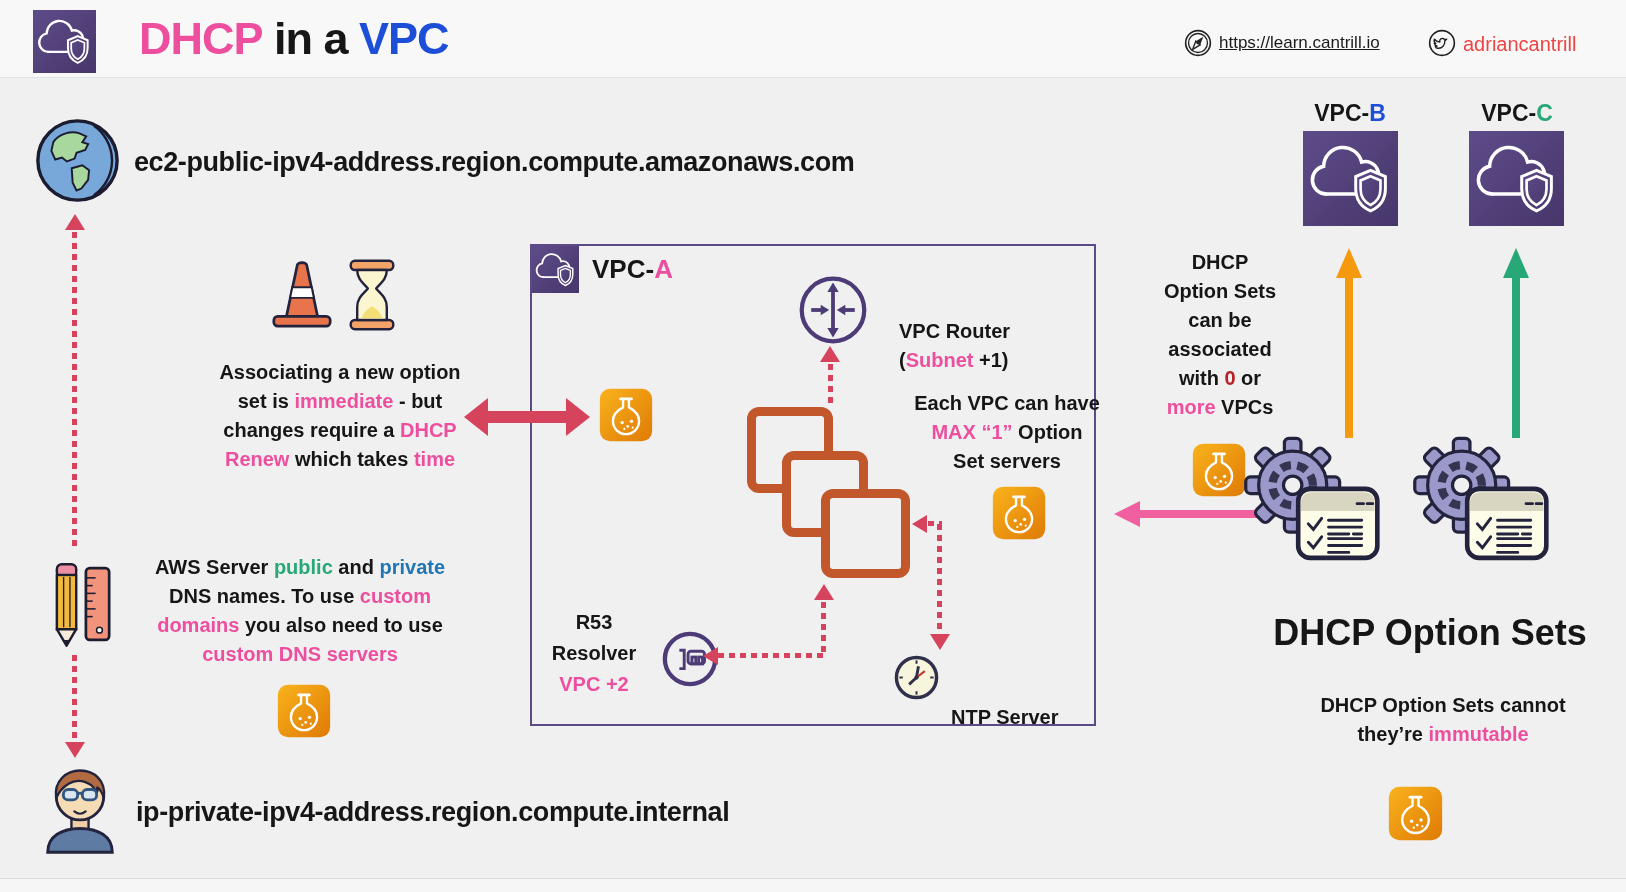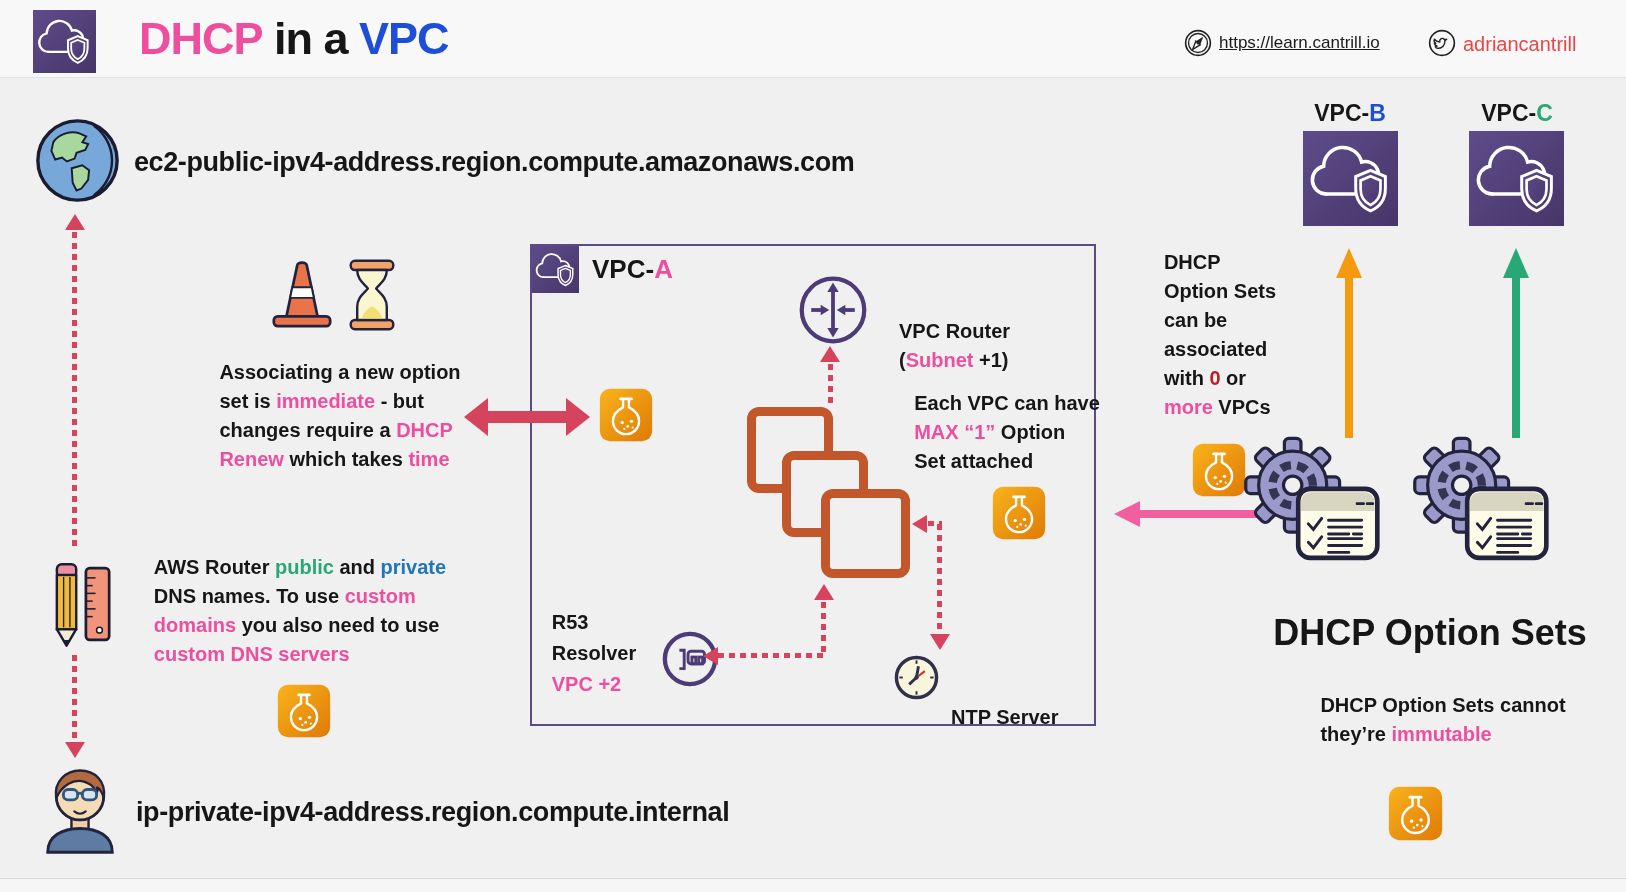--- a/index.html
+++ b/index.html
@@ -4,21 +4,21 @@
 <style>
   html,body{margin:0;padding:0;background:#e8e8ea;}
   #canvas{position:relative;width:1626px;height:892px;background:#f0f0f1;overflow:hidden;
           font-family:"Liberation Sans","DejaVu Sans",sans-serif;color:#161616;}
   .abs{position:absolute;}
   .hdr{position:absolute;left:0;top:0;width:1626px;height:77px;background:#f8f8f9;border-bottom:1px solid #e2e2e4;}
   .title{position:absolute;left:139px;top:0;height:77px;display:flex;align-items:center;
          font-size:45px;font-weight:800;letter-spacing:-1px;white-space:pre;}
   .pink{color:#ed4f9e;} .orange{color:#1d4ed8;} .green{color:#27a876;} .blue{color:#2077b4;}
   .dred{color:#b92025;} .blk{color:#161616;}
-  .note{position:absolute;transform:translateX(-50%);font-weight:700;
+  .note{position:absolute;transform:translateX(-50%);text-align:center;font-weight:700;
         font-size:20px;line-height:29px;white-space:nowrap;}
   .lbl{position:absolute;font-weight:700;font-size:20px;white-space:nowrap;margin-top:40px;}
   .dn{position:absolute;font-weight:700;font-size:27px;letter-spacing:-0.4px;white-space:nowrap;}
   .linktxt{position:absolute;font-size:17px;color:#1a1a1a;text-decoration:underline;cursor:pointer;white-space:nowrap;}
   .handle{position:absolute;font-size:20px;color:#ef4444;white-space:nowrap;}
   
   .dotv{position:absolute;width:5px;background-image:repeating-linear-gradient(180deg,#d6435c 0 6px,transparent 6px 11px);}
   .doth{position:absolute;height:5px;background-image:repeating-linear-gradient(90deg,#d6435c 0 6px,transparent 6px 11px);}
   .head-up{position:absolute;width:0;height:0;border-left:10px solid transparent;border-right:10px solid transparent;border-bottom:16px solid #d6435c;}
   .head-dn{position:absolute;width:0;height:0;border-left:10px solid transparent;border-right:10px solid transparent;border-top:16px solid #d6435c;}
@@ -238,21 +238,21 @@
     </svg>
 
   <div class="note" style="left:340px;top:358px">
     <div><span>Associating a new option</span></div>
     <div><span>set is </span><span class="pink">immediate</span><span> - but</span></div>
     <div><span>changes require a </span><span class="pink">DHCP</span></div>
     <div><span class="pink">Renew</span><span> which takes </span><span class="pink">time</span></div>
   </div>
 
   <div class="note" style="left:300px;top:553px">
-    <div><span>AWS Router </span><span class="green">public</span><span> and </span><span class="blue">private</span></div>
+    <div><span>AWS Server </span><span class="green">public</span><span> and </span><span class="blue">private</span></div>
     <div><span>DNS names. To use </span><span class="pink">custom</span></div>
     <div><span class="pink">domains</span><span> you also need to use</span></div>
     <div><span class="pink">custom DNS servers</span></div>
   </div>
 
   <svg class="abs" style="left:277px;top:684px" width="54" height="54">
       <use href="#sym-flask"></use>
     </svg>
 
   <div class="vpcbox"></div>
@@ -306,21 +306,21 @@
   </div>
 
   <svg class="abs" style="left:893px;top:654px" width="47" height="47">
       <use href="#sym-clock"></use>
     </svg>
   <div class="lbl" style="left:951px;top:666px">NTP Server</div>
 
   <div class="note" style="left:1007px;top:389px">
     <div><span>Each VPC can have</span></div>
     <div><span class="pink">MAX “1”</span><span> Option</span></div>
-    <div><span>Set attached</span></div>
+    <div><span>Set servers</span></div>
   </div>
   <svg class="abs" style="left:992px;top:486px" width="54" height="54">
       <use href="#sym-flask"></use>
     </svg>
 
   <div class="note" style="left:1220px;top:248px">
     <div><span>DHCP</span></div>
     <div><span>Option Sets</span></div>
     <div><span>can be</span></div>
     <div><span>associated</span></div>

